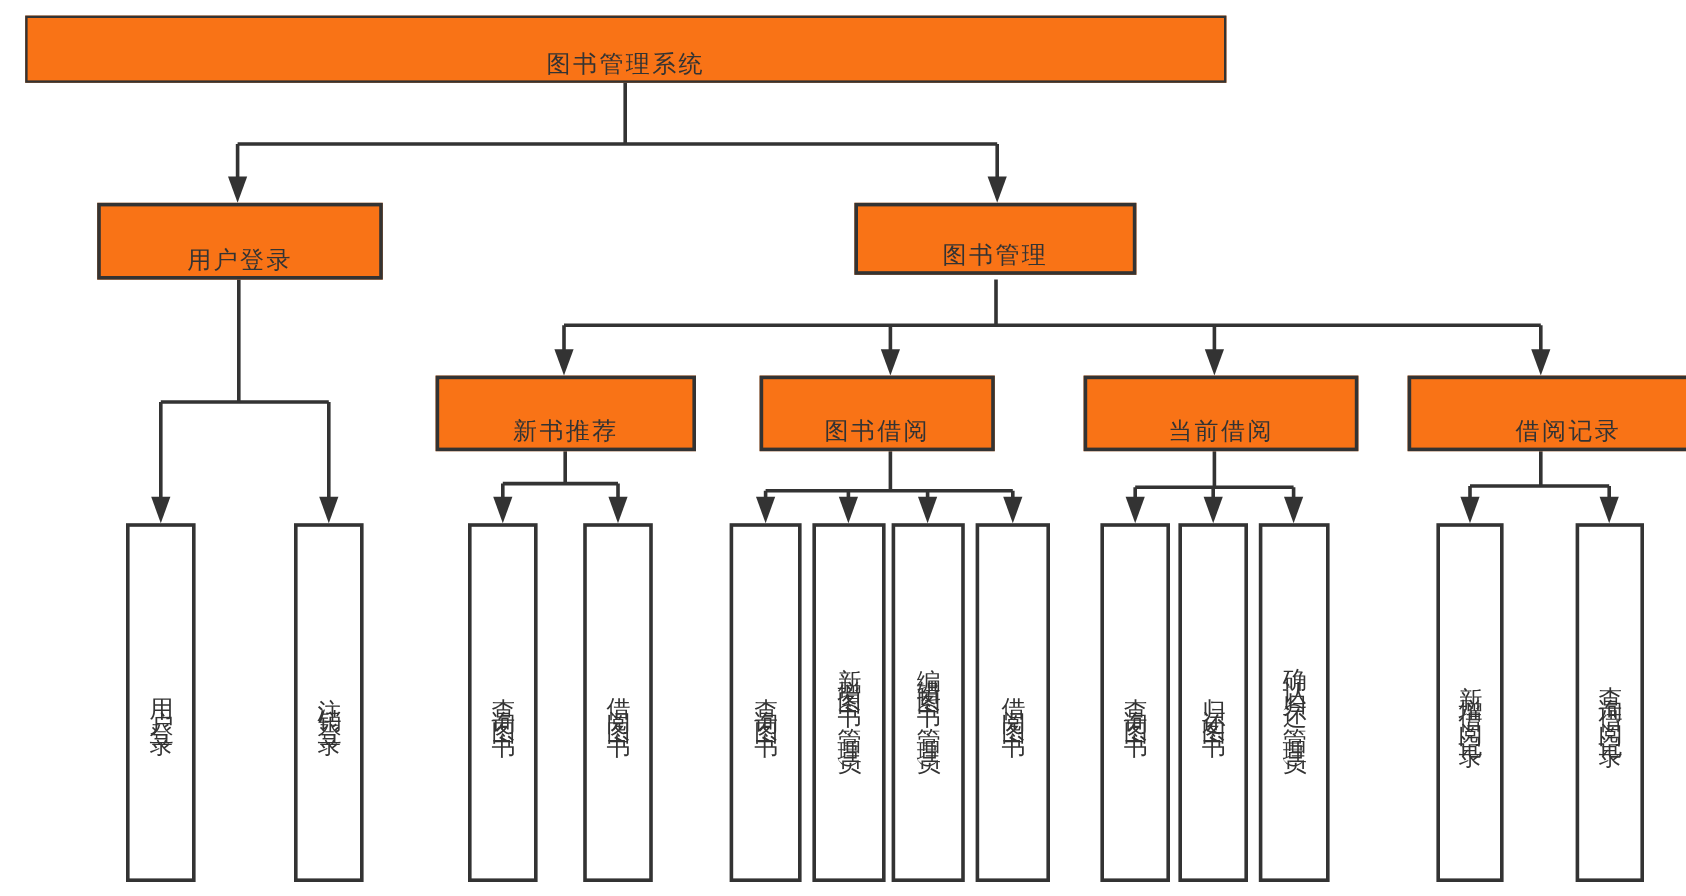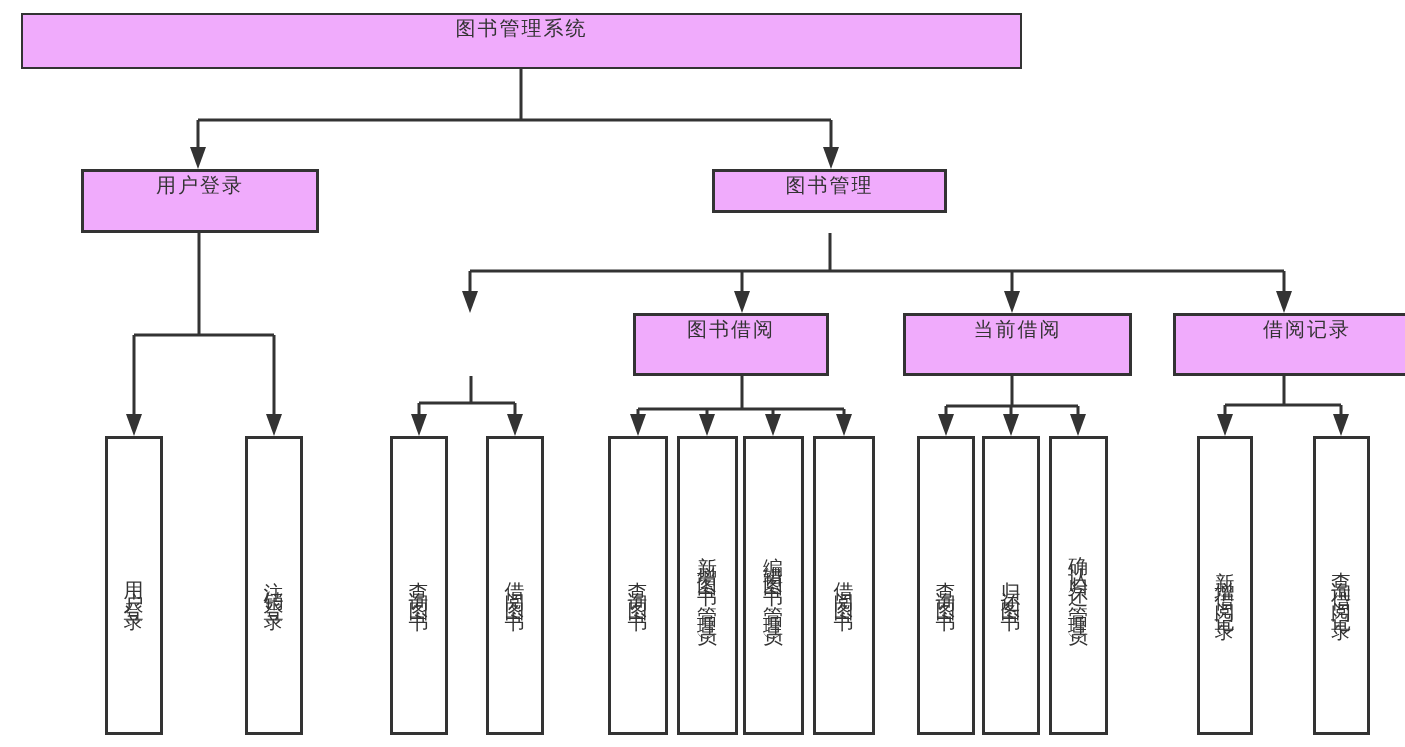--- a/index.html
+++ b/index.html
@@ -19,32 +19,32 @@
     position: absolute;
     left: 0; top: 0;
     width: 1405px;
     height: 747px;
     pointer-events: none;
   }
   .hbox {
     position: absolute;
     box-sizing: border-box;
     border: 3px solid #333333;
-    background: #f0abfc;
+    background: #f97316;
     display: flex;
-    align-items: flex-start;
+    align-items: flex-end;
     justify-content: center;
     color: #333333;
     font-size: 20px;
     letter-spacing: 2px;
     white-space: nowrap;
   }
   .n-root { left: 21px; top: 13px; width: 1001px; height: 56px; border-width: 2px; }
   .n-user-login   { left: 81px;  top: 169px; width: 238px; height: 64px; }
-  .n-book-mgmt    { left: 712px; top: 169px; width: 235px; height: 44px; }
+  .n-book-mgmt    { left: 712px; top: 169px; width: 235px; height: 60px; }
   .n-new-book     { left: 363px; top: 313px; width: 217px; height: 63px; }
   .n-book-borrow  { left: 633px; top: 313px; width: 196px; height: 63px; }
   .n-cur-borrow   { left: 903px; top: 313px; width: 229px; height: 63px; }
   .n-borrow-rec   { left: 1173px; top: 313px; width: 268px; height: 63px; }
 
   .leaf {
     position: absolute;
     top: 436px;
     height: 299px;
     box-sizing: border-box;
@@ -129,20 +129,23 @@
     <span>图书管理系统</span>
   </div>
 
   <div class="hbox n-user-login">
     <span>用户登录</span>
   </div>
   <div class="hbox n-book-mgmt">
     <span>图书管理</span>
   </div>
 
+  <div class="hbox n-new-book">
+    <span>新书推荐</span>
+  </div>
   <div class="hbox n-book-borrow">
     <span>图书借阅</span>
   </div>
   <div class="hbox n-cur-borrow">
     <span>当前借阅</span>
   </div>
   <div class="hbox n-borrow-rec">
     <span>借阅记录</span>
   </div>
 

